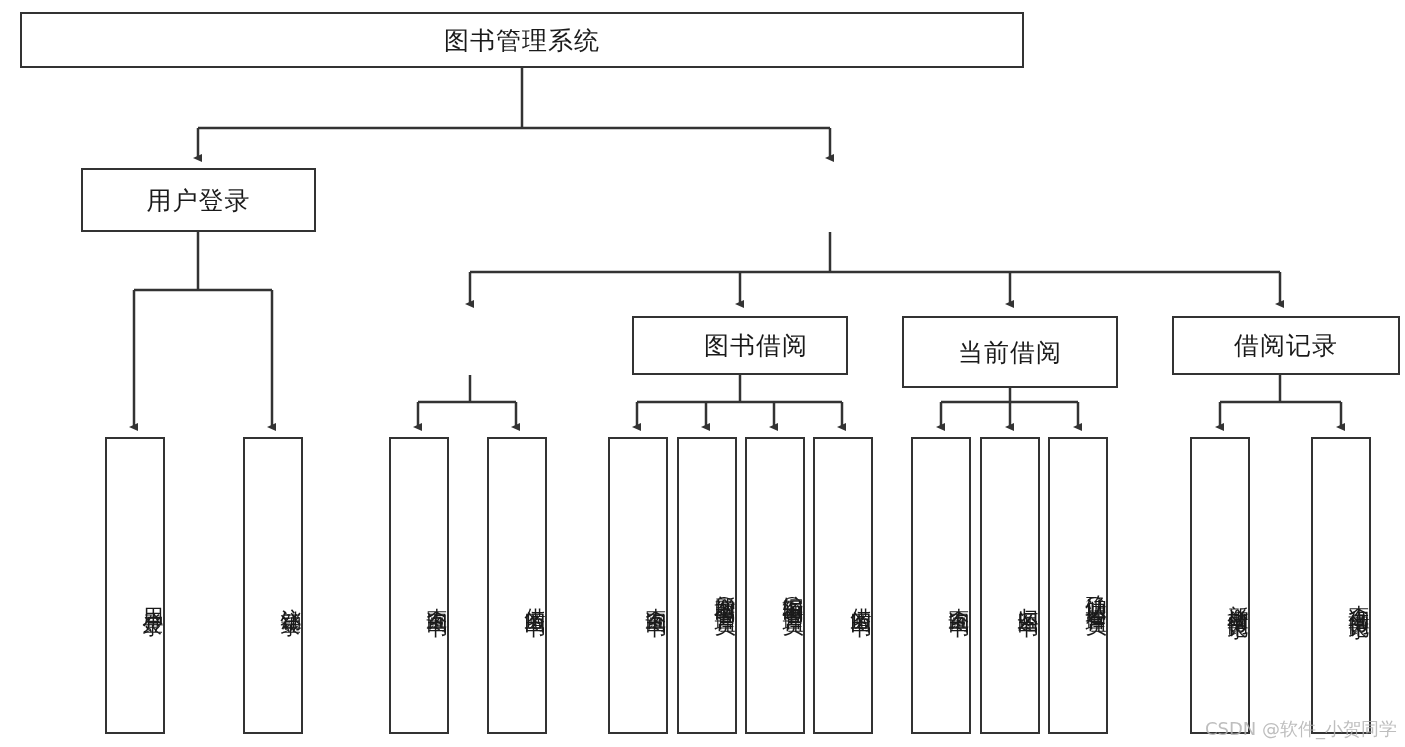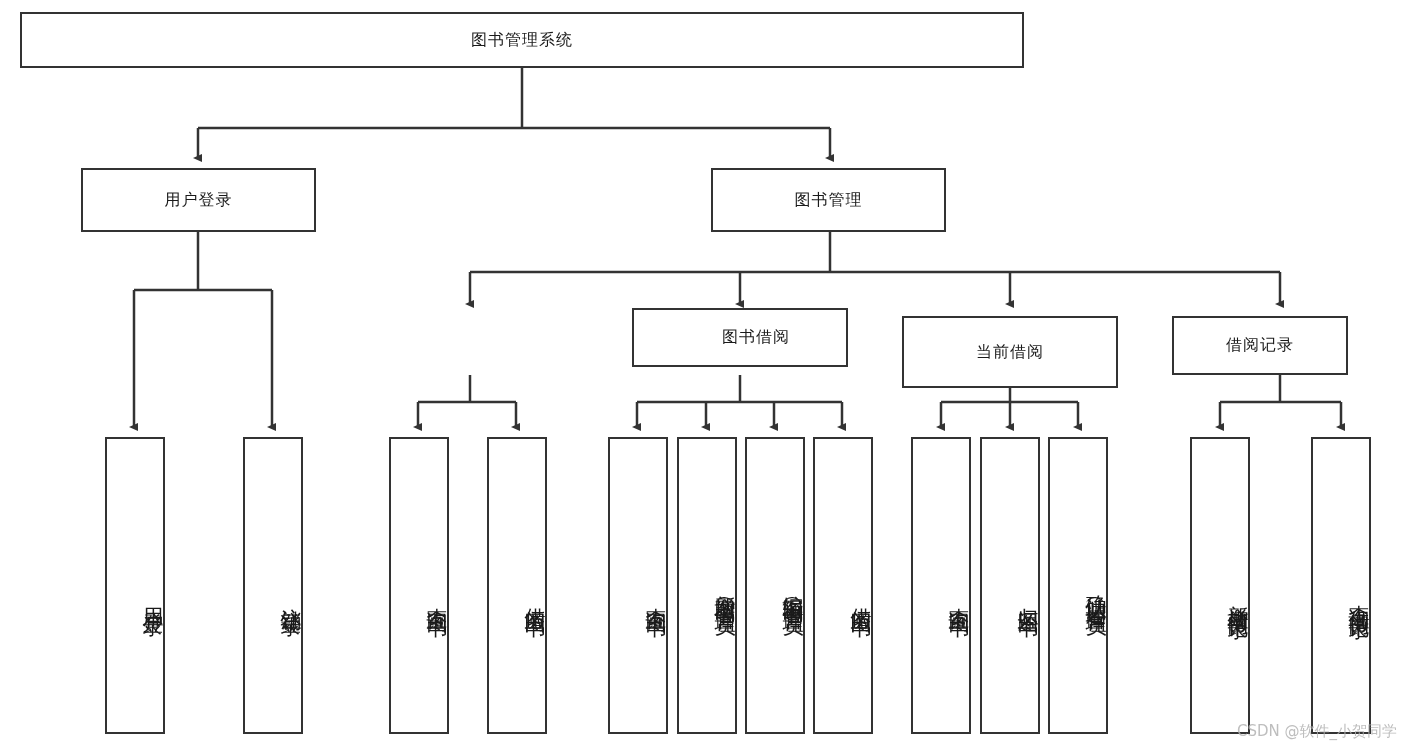--- a/index.html
+++ b/index.html
@@ -29,21 +29,21 @@
     box-sizing: border-box;
     border: 2px solid #333333;
     background: #ffffff;
     display: flex;
     align-items: center;
     justify-content: center;
     color: #1a1a1a;
     z-index: 2;
   }
   .node-h {
-    font-size: 16px;
+    font-size: 25px;
     letter-spacing: 1px;
     white-space: nowrap;
   }
   .node-v {
     writing-mode: vertical-rl;
     text-orientation: upright;
     font-size: 21px;
     letter-spacing: 3px;
     line-height: 1;
     align-items: flex-start;
@@ -51,21 +51,21 @@
     padding-top: 22px;
     white-space: nowrap;
   }
   .node-v.tall {
     padding-top: 12px;
   }
   #watermark {
     position: absolute;
     right: 8px;
     bottom: 6px;
-    font-size: 15px;
+    font-size: 18px;
     color: #b3b3b3;
     z-index: 5;
     white-space: nowrap;
     opacity: 0.85;
   }
 </style>
 </head>
 <body>
 
 <div id="canvas">
@@ -119,25 +119,24 @@
       <path d="M1280,375 L1280,402"></path>
       <path d="M1220,402 L1341,402"></path>
       <path d="M1220,402 L1220,427" marker-end="url(#arrow)"></path>
       <path d="M1341,402 L1341,427" marker-end="url(#arrow)"></path>
     </g>
   </svg>
 
   <div class="node node-h" style="left:20px; top:12px; width:1004px; height:56px;">图书管理系统</div>
 
   <div class="node node-h" style="left:81px; top:168px; width:235px; height:64px;">用户登录</div>
-  <div class="node node-h" style="left:711px; top:168px; width:235px; height:64px;">图书管理</div>
 
-  <div class="node node-h" style="left:632px; top:308px; width:216px; height:59px;padding-left:32px;">图书借阅</div>
+  <div class="node node-h" style="left:632px; top:316px; width:216px; height:59px;padding-left:32px;">图书借阅</div>
   <div class="node node-h" style="left:902px; top:316px; width:216px; height:72px;">当前借阅</div>
-  <div class="node node-h" style="left:1172px; top:316px; width:176px; height:59px;">借阅记录</div>
+  <div class="node node-h" style="left:1172px; top:316px; width:228px; height:59px;">借阅记录</div>
 
   <div class="node node-v" style="left:105px; top:437px; width:60px; height:297px;">用户登录</div>
   <div class="node node-v" style="left:243px; top:437px; width:60px; height:297px;">注销登录</div>
 
   <div class="node node-v" style="left:389px; top:437px; width:60px; height:297px;">查询图书</div>
   <div class="node node-v" style="left:487px; top:437px; width:60px; height:297px;">借阅图书</div>
 
   <div class="node node-v" style="left:608px; top:437px; width:60px; height:297px;">查询图书</div>
   <div class="node node-v tall" style="left:677px; top:437px; width:60px; height:297px;">新增图书（管理员）</div>
   <div class="node node-v tall" style="left:745px; top:437px; width:60px; height:297px;">编辑图书（管理员）</div>

